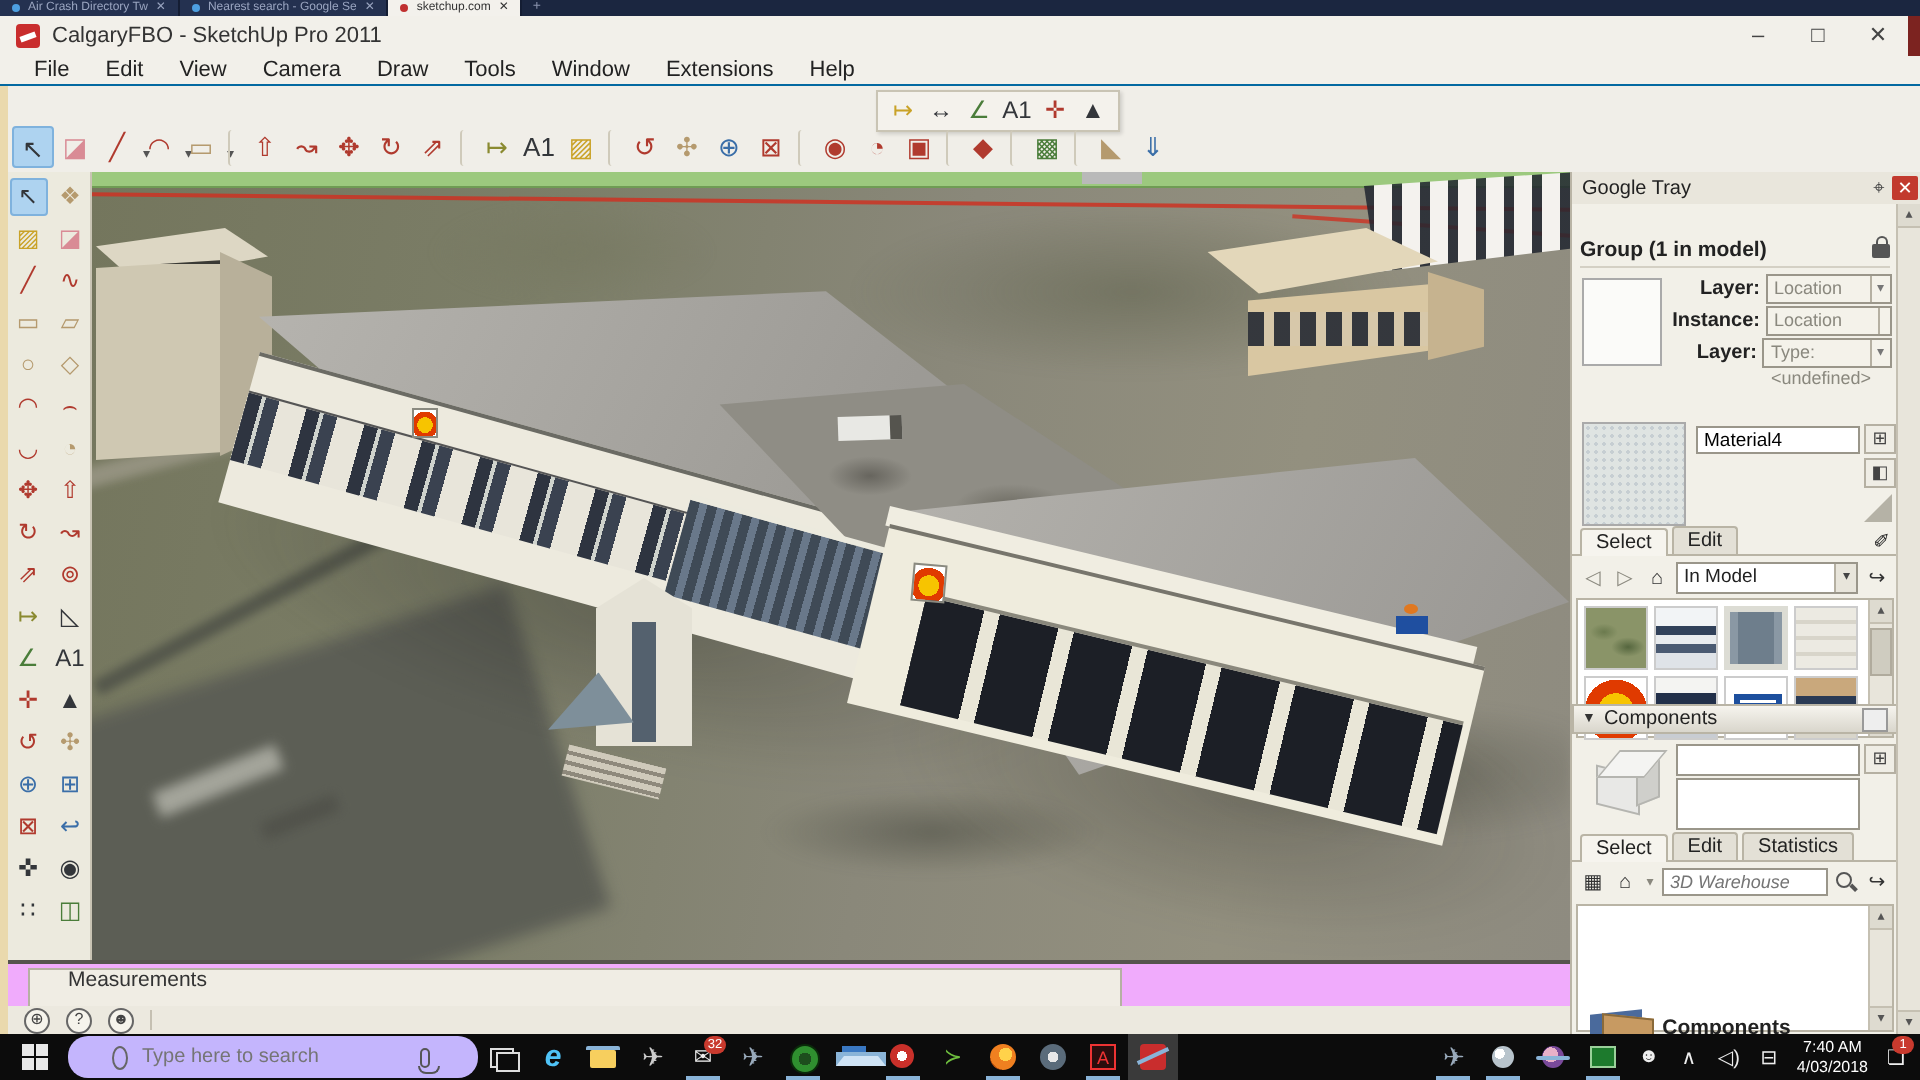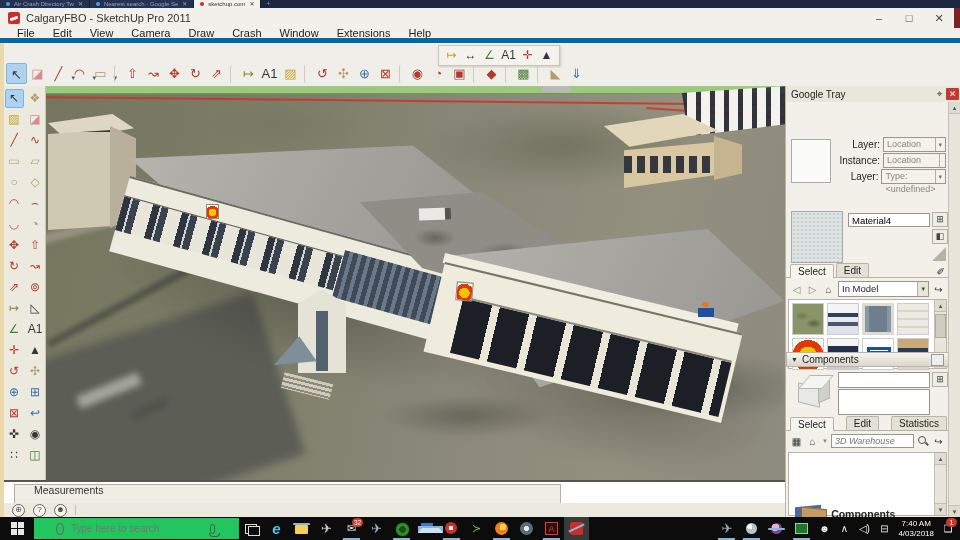--- a/index.html
+++ b/index.html
@@ -18,21 +18,21 @@
   
   .titlebar{left:0;top:8px;width:960px;height:20px;background:#f2f0ea;border-bottom:1px solid #dad6ca;display:flex;align-items:center;}
   .su-logo{width:12px;height:12px;margin:0 6px 0 8px;background:#c92d2d;border-radius:2px;position:relative;}
   .su-logo::before{content:"";position:absolute;left:2px;top:5px;width:8px;height:3px;background:#fff;transform:rotate(-20deg);}
   .title-text{font-size:11px;color:#333;}
   .win-btns{margin-left:auto;display:flex;align-items:center;gap:0;height:20px;}
   .win-btn{width:30px;text-align:center;font-size:11px;color:#444;line-height:20px;}
   .red-sliver{width:6px;height:20px;background:#7c2320;}
 
   
-  .menubar{left:0;top:28px;width:960px;height:15px;background:#f2f0ea;border-bottom:5px solid #0369a1;display:flex;align-items:center;padding-left:8px;box-sizing:border-box;}
+  .menubar{left:0;top:28px;width:960px;height:15px;background:#f2f0ea;border-bottom:1px solid #0369a1;display:flex;align-items:center;padding-left:8px;box-sizing:border-box;}
   .menu-item{font-size:11px;color:#222;padding:0 9px;}
 
   
   .toolzone{left:0;top:43px;width:960px;height:43px;background:#f0eee8;}
   .tb-row{position:absolute;left:6px;top:19px;height:23px;display:flex;align-items:center;}
   .tb{width:21px;height:21px;text-align:center;line-height:21px;font-size:13px;border-radius:2px;position:relative;}
   .tb.active{background:#aed3f0;border:1px solid #7fb2dd;box-sizing:border-box;}
   .tb .dd{position:absolute;right:-6px;top:4px;font-size:7px;color:#555;}
   .tb .dd:empty{display:none;}
   .tb.sep{width:4px;height:18px;border-left:1px solid #cfcaba;margin:0 3px;}
@@ -113,29 +113,29 @@
   .tray-close{width:13px;height:12px;background:#c23a2e;color:#fff;font-size:9px;line-height:12px;text-align:center;margin-right:2px;border-radius:1px;}
   .sect-hdr{width:163px;height:15px;background:linear-gradient(#f6f4ee,#d9d6cc);border:1px solid #b9b4a5;box-sizing:border-box;display:flex;align-items:center;padding:0 4px;font-size:10px;}
   .sect-hdr .car{font-size:7px;margin-right:4px;color:#333;}
   .sect-hdr .mini-win{margin-left:auto;width:11px;height:10px;border:1px solid #999;background:#eee;font-size:7px;line-height:9px;text-align:center;color:#555;}
   .group-row{left:4px;top:31px;width:155px;height:16px;display:flex;align-items:center;border-bottom:1px solid #d4d0c4;}
   .group-row b{font-size:10.5px;}
   .mini-lock{margin-left:auto;width:9px;height:7px;background:#555;position:relative;border-radius:1px;}
   .mini-lock::before{content:"";position:absolute;left:1.5px;top:-4px;width:4px;height:4px;border:1.5px solid #555;border-bottom:none;border-radius:3px 3px 0 0;}
   .ei-preview{left:5px;top:53px;width:38px;height:42px;background:#fbfbf9;border:1px solid #aaa;}
   .fld-row{display:flex;align-items:center;height:16px;}
-  .fld-label{width:46px;text-align:right;padding-right:3px;font-size:10px;color:#222;}
+  .fld-label{width:46px;text-align:right;padding-right:3px;font-size:10px;color:#222;font-weight:bold;}
   .fld-box{flex:1;height:13px;border:1px solid #9a968a;background:#f4f2ea;color:#8a887e;font-size:9px;line-height:13px;padding:0 3px;display:flex;}
   .fld-box .dd2{margin-left:auto;font-size:7px;color:#777;border-left:1px solid #b5b0a2;padding-left:2px;}
   .fields{left:48px;top:50px;width:112px;}
   .mat-preview{left:5px;top:16px;width:50px;height:50px;border:1px solid #aaa;background:#dfe4e2;background-image:radial-gradient(#c6ced2 1px,transparent 1px);background-size:4px 4px;}
   .mat-name{left:62px;top:18px;width:82px;height:14px;border:1px solid #9a968a;background:#fff;font-size:9.5px;padding:0 3px;box-sizing:border-box;font-family:"Liberation Sans",sans-serif;}
   .side-ic{width:14px;height:13px;border:1px solid #b5b0a2;background:#efede5;font-size:9px;line-height:12px;text-align:center;color:#444;}
   .corner-tri{width:0;height:0;border-left:14px solid transparent;border-bottom:14px solid #b5b2a6;}
-  .tabs-row{display:flex;align-items:flex-end;height:15px;border-bottom:1px solid #b9b4a5;padding-left:4px;gap:10px;}
+  .tabs-row{display:flex;align-items:flex-end;height:15px;border-bottom:1px solid #b9b4a5;padding-left:4px;}
   .tab{font-size:10px;padding:1px 7px;border:1px solid #b9b4a5;border-bottom:none;background:#e3e0d6;margin-right:2px;border-radius:2px 2px 0 0;}
   .tab.active{background:#f6f4ee;position:relative;top:1px;}
   .nav-row{display:flex;align-items:center;gap:3px;padding:2px 4px;}
   .nav-ic{font-size:10px;color:#8a887e;width:13px;text-align:center;}
   .nav-ic.dk{color:#333;}
   .sel-box{flex:1;height:14px;border:1px solid #9a968a;background:#fff;font-size:9.5px;line-height:14px;padding:0 3px;display:flex;}
   .sel-box .dd2{margin-left:auto;font-size:7px;color:#444;border-left:1px solid #b5b0a2;padding-left:3px;background:#e8e5db;margin-right:-3px;padding-right:3px;}
   .sw-area{background:#fff;border:1px solid #b9b4a5;box-sizing:border-box;display:flex;}
   .sw-grid{display:grid;grid-template-columns:repeat(4,32px);grid-auto-rows:32px;gap:3px;padding:3px;align-content:start;}
   .sw{width:32px;height:32px;border:1px solid #ccc;box-sizing:border-box;background:#eee;position:relative;overflow:hidden;}
@@ -162,33 +162,33 @@
   .mag{position:relative;width:12px;height:12px;}
   .mag::before{content:"";position:absolute;left:1px;top:1px;width:6px;height:6px;border:1.5px solid #555;border-radius:50%;}
   .mag::after{content:"";position:absolute;left:8px;top:8px;width:4px;height:1.5px;background:#555;transform:rotate(45deg);}
   .comp-list{background:#fff;border:1px solid #b9b4a5;box-sizing:border-box;display:flex;}
   .folder-thumb{position:relative;width:36px;height:30px;margin:4px;}
   .folder-thumb .fb{position:absolute;left:2px;top:2px;width:26px;height:24px;background:#4a6a9c;transform:skewY(-6deg);}
   .folder-thumb .ff{position:absolute;left:8px;top:4px;width:24px;height:24px;background:#c79a62;border:1px solid #8a6a3a;transform:skewY(6deg);}
   .comp-item-label{font-size:10.5px;font-weight:bold;margin-top:8px;}
 
   
-  .measure-bar{left:4px;top:480px;width:781px;height:23px;background:#ffffff;border-top:2px solid #55544e;box-sizing:border-box;}
+  .measure-bar{left:4px;top:480px;width:781px;height:23px;background:#f0abfc;border-top:2px solid #55544e;box-sizing:border-box;}
   .measure-panel{position:absolute;left:10px;top:2px;width:545px;height:18px;border:1px solid #b5b0a2;background:#f0ede4;}
   .measure-label{position:absolute;left:30px;top:2px;font-size:10.5px;color:#333;}
   .status-row{left:4px;top:503px;width:781px;height:14px;background:#ece9df;display:flex;align-items:center;gap:8px;padding-left:8px;box-sizing:border-box;}
   .st-ic{width:11px;height:11px;border-radius:50%;border:1px solid #666;font-size:8px;line-height:10px;text-align:center;color:#444;background:#f6f4ec;}
   .st-sep{width:1px;height:10px;background:#c5c0b2;}
 
   
   .taskbar{left:0;top:517px;width:960px;height:23px;background:#0c0c0c;display:flex;align-items:center;color:#eee;}
   .start{width:34px;height:23px;display:flex;align-items:center;justify-content:center;}
   .winlogo{display:grid;grid-template-columns:6px 6px;grid-auto-rows:6px;gap:1px;}
   .winlogo i{background:#e8e8e8;}
-  .tsearch{width:205px;height:21px;background:#22c55e;display:flex;align-items:center;gap:5px;padding:0 22px;box-sizing:border-box;}
+  .tsearch{width:205px;height:21px;background:#c4b5fd;display:flex;align-items:center;gap:5px;padding:0 22px;box-sizing:border-box;border-radius:10px;}
   .tsearch .circ{width:10px;height:10px;border:1.5px solid #666;border-radius:50%;}
   .tsearch input{border:none;outline:none;flex:1;font-size:10px;color:#555;font-family:"Liberation Sans",sans-serif;background:transparent;}
   .i-mic{width:5px;height:8px;border:1.2px solid #555;border-radius:3px;position:relative;margin-right:2px;}
   .i-mic::after{content:"";position:absolute;left:-2.5px;top:8px;width:9px;height:3px;border:1.2px solid #555;border-top:none;border-radius:0 0 5px 5px;}
   .tk{width:25px;height:23px;display:flex;align-items:center;justify-content:center;position:relative;font-size:13px;}
   .tk .badge{position:absolute;right:1px;top:1px;min-width:9px;height:9px;border-radius:5px;background:#c93a2e;color:#fff;font-size:6.5px;line-height:9px;text-align:center;padding:0 1px;}
   .tk .badge:empty{display:none;}
   .tk.run::after{content:"";position:absolute;left:4px;bottom:0;width:17px;height:2px;background:#8ab4d8;}
   .tk.active-app{background:#3a3a3a;}
   .tk .g:empty{display:none;} .i-taskview::before{content:"";width:10px;height:8px;border:1.3px solid #ddd;position:absolute;left:6px;top:7px;background:#0c0c0c;} .i-taskview::after{content:"";width:10px;height:8px;border:1.3px solid #ddd;position:absolute;left:9px;top:9px;background:#0c0c0c;}
@@ -237,21 +237,21 @@
       <span class="red-sliver"></span>
     </span>
   </div>
 
   <div class="abs menubar">
       <span class="menu-item">File</span>
       <span class="menu-item">Edit</span>
       <span class="menu-item">View</span>
       <span class="menu-item">Camera</span>
       <span class="menu-item">Draw</span>
-      <span class="menu-item">Crash</span>
+      <span class="menu-item">Tools</span>
       <span class="menu-item">Window</span>
       <span class="menu-item">Extensions</span>
       <span class="menu-item">Help</span>
     </div>
 
   <div class="abs toolzone">
     <div class="float-tb">
         <span class="ftb c-gold"><span class="g">↦</span></span>
         <span class="ftb c-dark"><span class="g">↔</span></span>
         <span class="ftb c-green"><span class="g">∠</span></span>
@@ -375,20 +375,24 @@
     <div class="abs shell shell2"></div>
   </div>
 
   <div class="abs tray">
     <div class="abs tray-title">
       <span>Google Tray</span>
       <span class="pin-ic">⌖</span>
       <span class="tray-close">✕</span>
     </div>
 
+    <div class="abs group-row">
+      <b>Group (1 in model)</b>
+      <span class="mini-lock"></span>
+    </div>
     <div class="abs ei-preview"></div>
     <div class="abs fields">
         <div class="fld-row">
         <span class="fld-label">Layer:</span>
         <span class="fld-box">
             <span>Location Snapshot</span>
             <span class="dd2">▾</span>
           </span>
       </div>
         <div class="fld-row">

